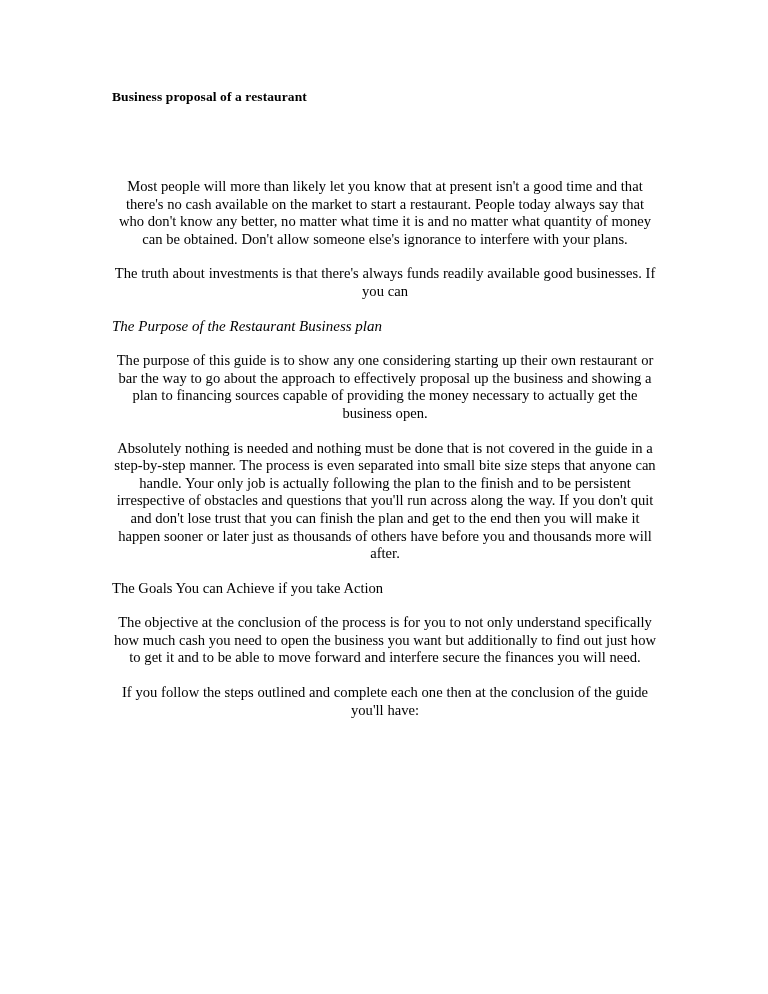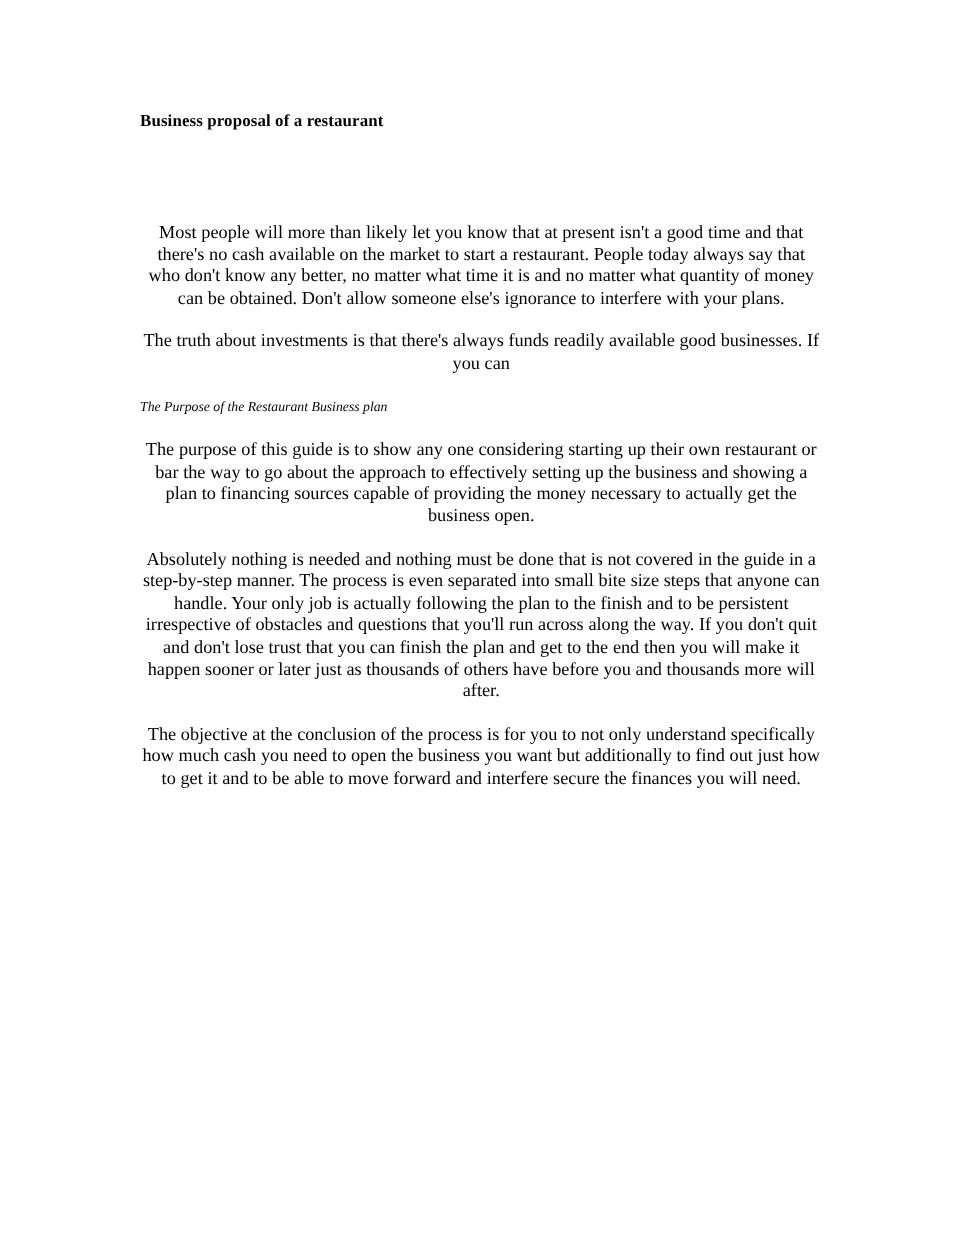--- a/index.html
+++ b/index.html
@@ -43,21 +43,21 @@
     font-size: 14.6px;
     line-height: 17.6px;
     margin: 0 0 17px 0;
     text-align: center;
     word-spacing: 0.1px;
   }
   p.para:last-child {
     margin-bottom: 0;
   }
   .subhead-italic {
-    font-size: 11px;
+    font-size: 15px;
     font-style: italic;
     line-height: 17.6px;
     margin: 0 0 17px 0;
   }
   .subhead-plain {
     font-size: 14.6px;
     line-height: 17.6px;
     margin: 0 0 17px 0;
   }
 </style>
@@ -70,23 +70,25 @@
     <h1 class="doc-title">Business proposal of a restaurant</h1>
 
     <div class="title-gap"></div>
 
     <p class="para">Most people will more than likely let you know that at present isn't a good time and that there's no cash available on the market to start a restaurant. People today always say that who don't know any better, no matter what time it is and no matter what quantity of money can be obtained. Don't allow someone else's ignorance to interfere with your plans.</p>
 
     <p class="para"><span>The truth about investments is that there's always funds readily available good businesses. If you can</span><br></p>
 
     <p class="subhead-italic">The Purpose of the Restaurant Business plan</p>
 
-    <p class="para">The purpose of this guide is to show any one considering starting up their own restaurant or bar the way to go about the approach to effectively setting up the business and showing a plan to financing sources capable of providing the money necessary to actually get the business open.</p>
+    <p class="para">The purpose of this guide is to show any one considering starting up their own restaurant or bar the way to go about the approach to effectively proposal up the business and showing a plan to financing sources capable of providing the money necessary to actually get the business open.</p>
 
     <p class="para">Absolutely nothing is needed and nothing must be done that is not covered in the guide in a step-by-step manner. The process is even separated into small bite size steps that anyone can handle. Your only job is actually following the plan to the finish and to be persistent irrespective of obstacles and questions that you'll run across along the way. If you don't quit and don't lose trust that you can finish the plan and get to the end then you will make it happen sooner or later just as thousands of others have before you and thousands more will after.</p>
 
+    <p class="subhead-plain">The Goals You can Achieve if you take Action</p>
 
     <p class="para">The objective at the conclusion of the process is for you to not only understand specifically how much cash you need to open the business you want but additionally to find out just how to get it and to be able to move forward and interfere secure the finances you will need.</p>
 
 
+    <p class="para">If you follow the steps outlined and complete each one then at the conclusion of the guide you'll have:</p>
 
   </div>
 </div>
 
 </body></html>

